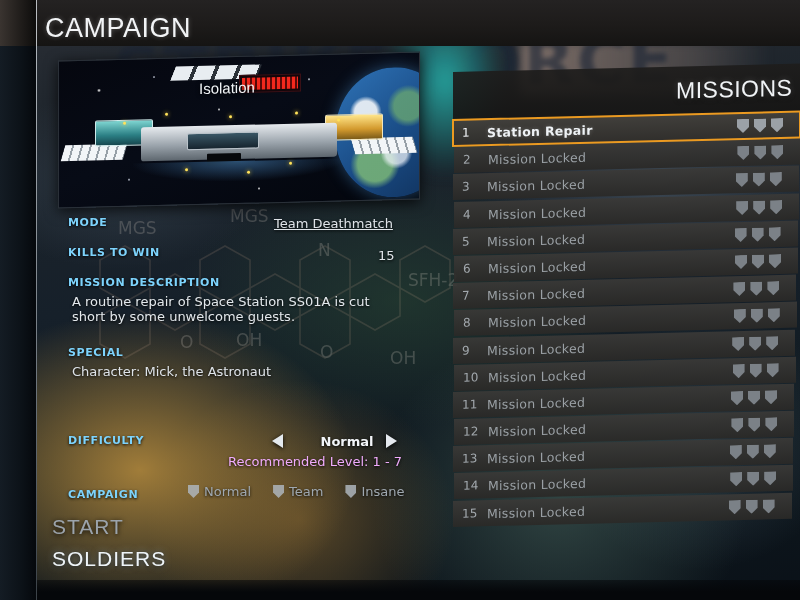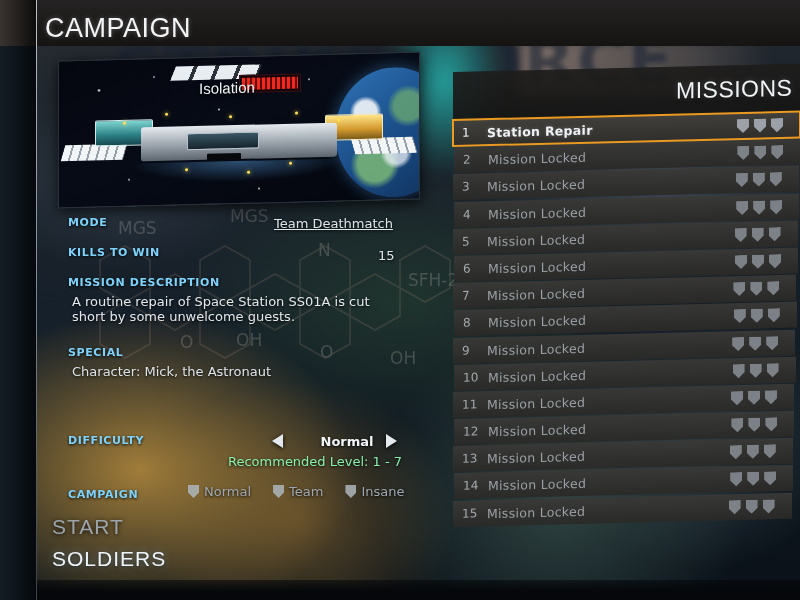--- a/index.html
+++ b/index.html
@@ -240,21 +240,21 @@
     text-shadow:0 1px 3px rgba(0,0,0,.95);
   }
   #diff-arrow-right{
     position:absolute; left:318px; top:222px;
     width:0;height:0;border-top:7px solid transparent;border-bottom:7px solid transparent;
     border-left:11px solid #e4e9ee; cursor:pointer;
     filter:drop-shadow(0 1px 2px rgba(0,0,0,.9));
   }
   #diff-rec{
     position:absolute; left:160px; top:242px;
-    font-size:13px; color:#86efac;
+    font-size:13px; color:#f0abfc;
     text-shadow:0 1px 3px rgba(0,0,0,.95);
   }
   #comp-lbl{ top:276px; }
   #comp-list{
     position:absolute; left:120px; top:272px;
     display:flex; gap:22px; align-items:center;
   }
   .comp-item{ display:flex; align-items:center; gap:5px; }
   .comp-name{
     font-size:13px; color:#9fa8b0;

